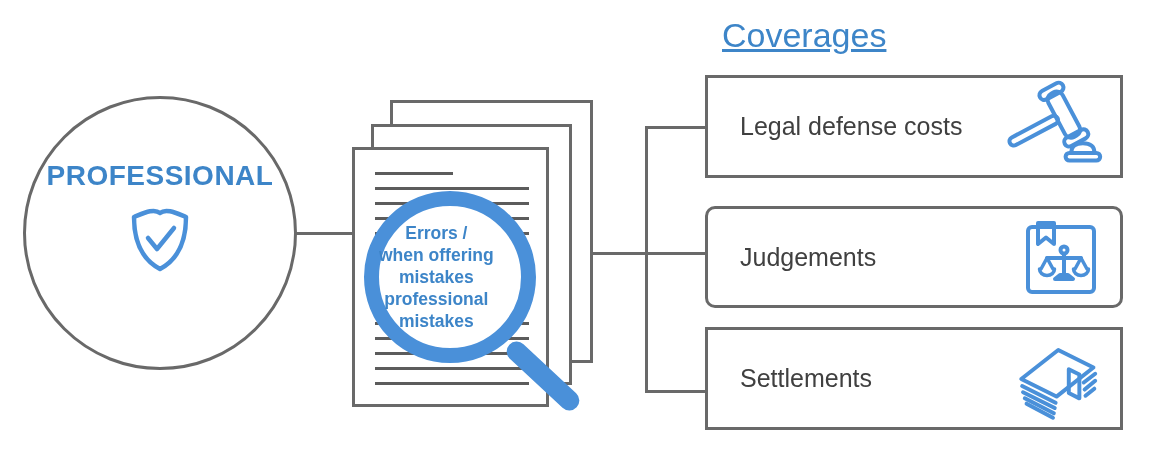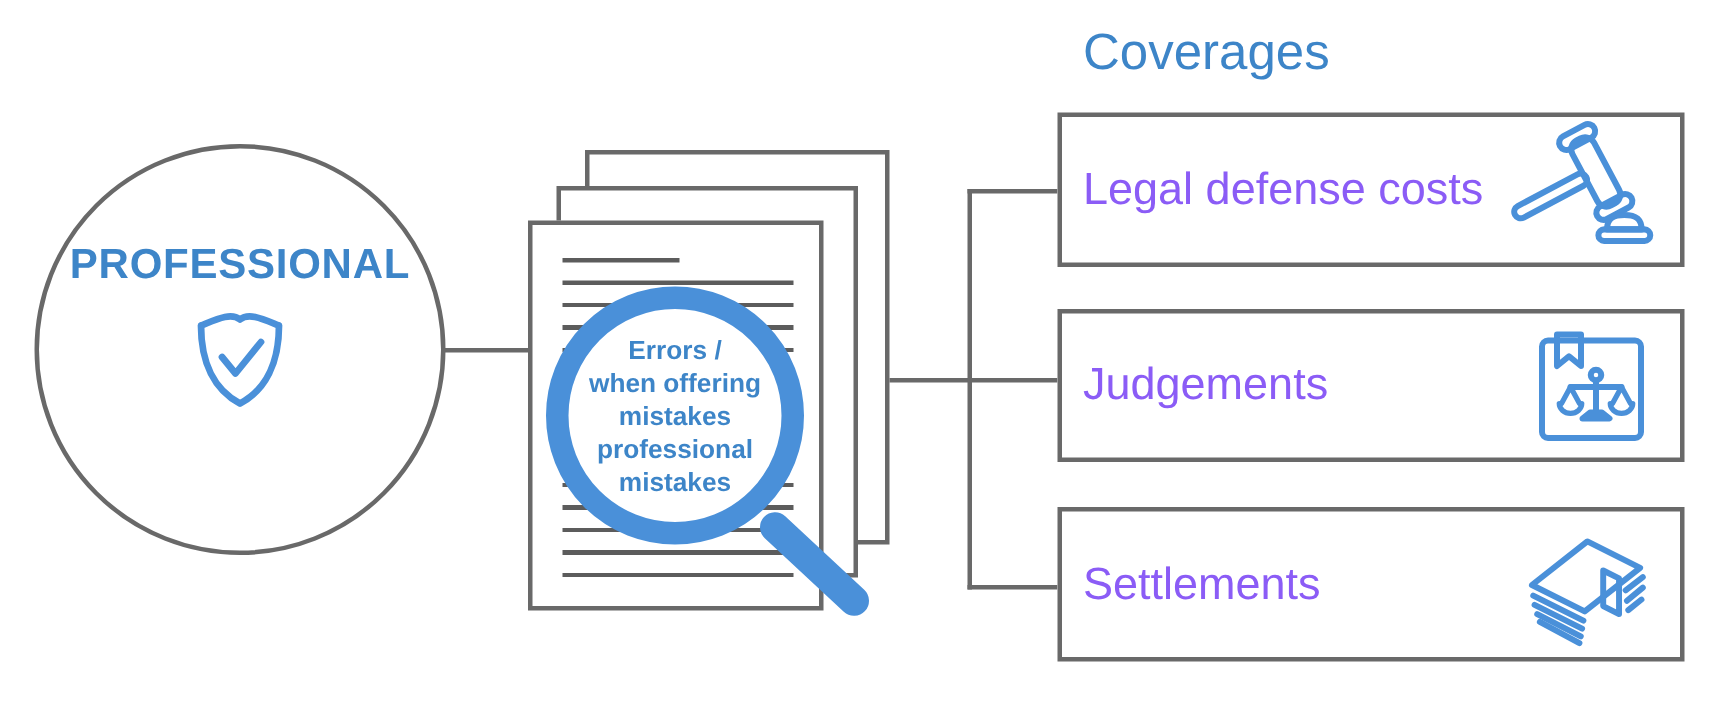--- a/index.html
+++ b/index.html
@@ -25,39 +25,39 @@
   .paper-mid   { left:371px; top:124px; width:201px; height:261px; }
   .paper-front { left:352px; top:147px; width:197px; height:260px; }
   .paper-line-short { position:absolute; left:20px; top:22px; width:78px; height:3px; background:#5c5c5c; }
   .paper-lines { position:absolute; left:20px; width:154px; top:37px; height:198px;
     background:repeating-linear-gradient(to bottom, #5c5c5c 0 3px, transparent 3px 15px); }
 
   
   .magnifier-lens {
     position:absolute; left:364px; top:191px; width:172px; height:172px;
     border:15px solid #4a90d9; border-radius:50%; background:#fff; z-index:3;
-    display:flex; align-items:center; justify-content:center;
+    display:flex; align-items:center; justify-content:flex-start;
   }
   .magnifier-text { text-align:center; color:#3d85c8; font-weight:bold; font-size:17.5px; line-height:22px; }
   .magnifier-text span { display:block; }
   .magnifier-handle {
     position:absolute; left:497px; top:366px; width:92px; height:20px;
     background:#4a90d9; border-radius:10px; transform:rotate(43deg); z-index:3;
   }
 
   
-  .coverages-heading { position:absolute; left:722px; top:16px; font-size:34px; color:#3d85c8; z-index:2; }
+  .coverages-heading { position:absolute; left:722px; top:16px; font-size:34px; color:#3d85c8; z-index:2;text-decoration:underline; }
   .coverage-box {
     position:absolute; left:705px; width:418px; background:#fff; border:3px solid #696969; z-index:2;
     display:flex; align-items:center; justify-content:space-between;
   }
   .box-1 { top:75px;  height:103px; }
-  .box-2 { top:206px; height:102px; }
-  .box-3 { top:338px; height:103px; }
-  .coverage-label { margin-left:14px; font-size:30px; color:#8b5cf6; }
+  .box-2 { top:206px; height:102px;border-radius:10px; }
+  .box-3 { top:327px; height:103px; }
+  .coverage-label { margin-left:32px; font-size:25px; color:#404040; }
   .coverage-icon { flex:0 0 auto; display:flex; align-items:center; }
   .icon-m1 { margin-right:16px; }
   .icon-m2 { margin-right:22px; }
   .icon-m3 { margin-right:16px; }
 
   svg { overflow:visible; display:block; }
   .stroke-blue { stroke:#4a90d9; fill:none; stroke-linecap:round; stroke-linejoin:round; }
 </style>
 </head>
 <body>

